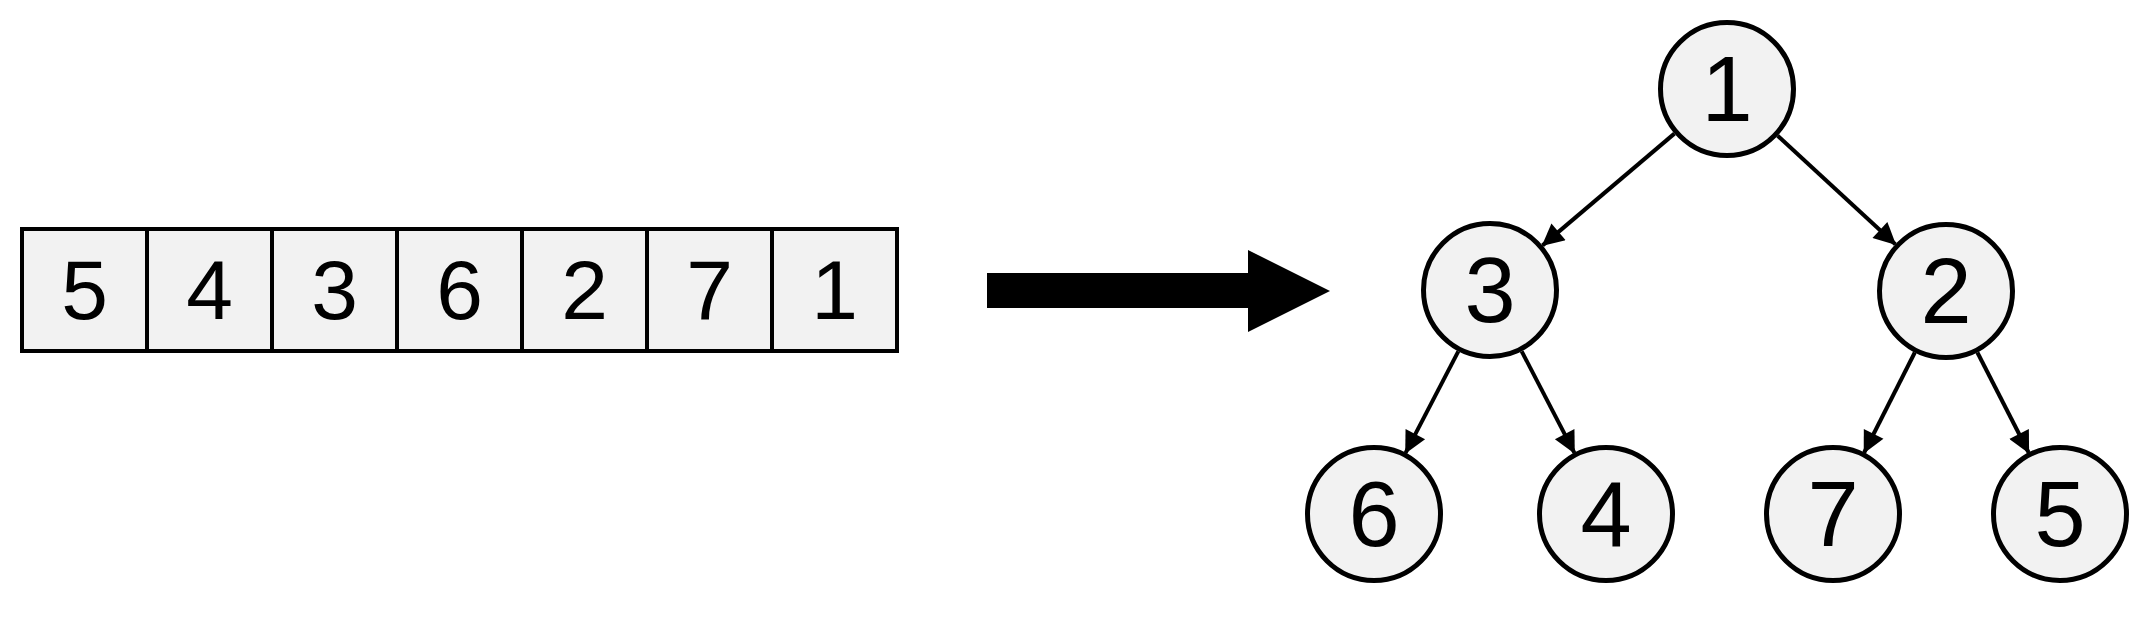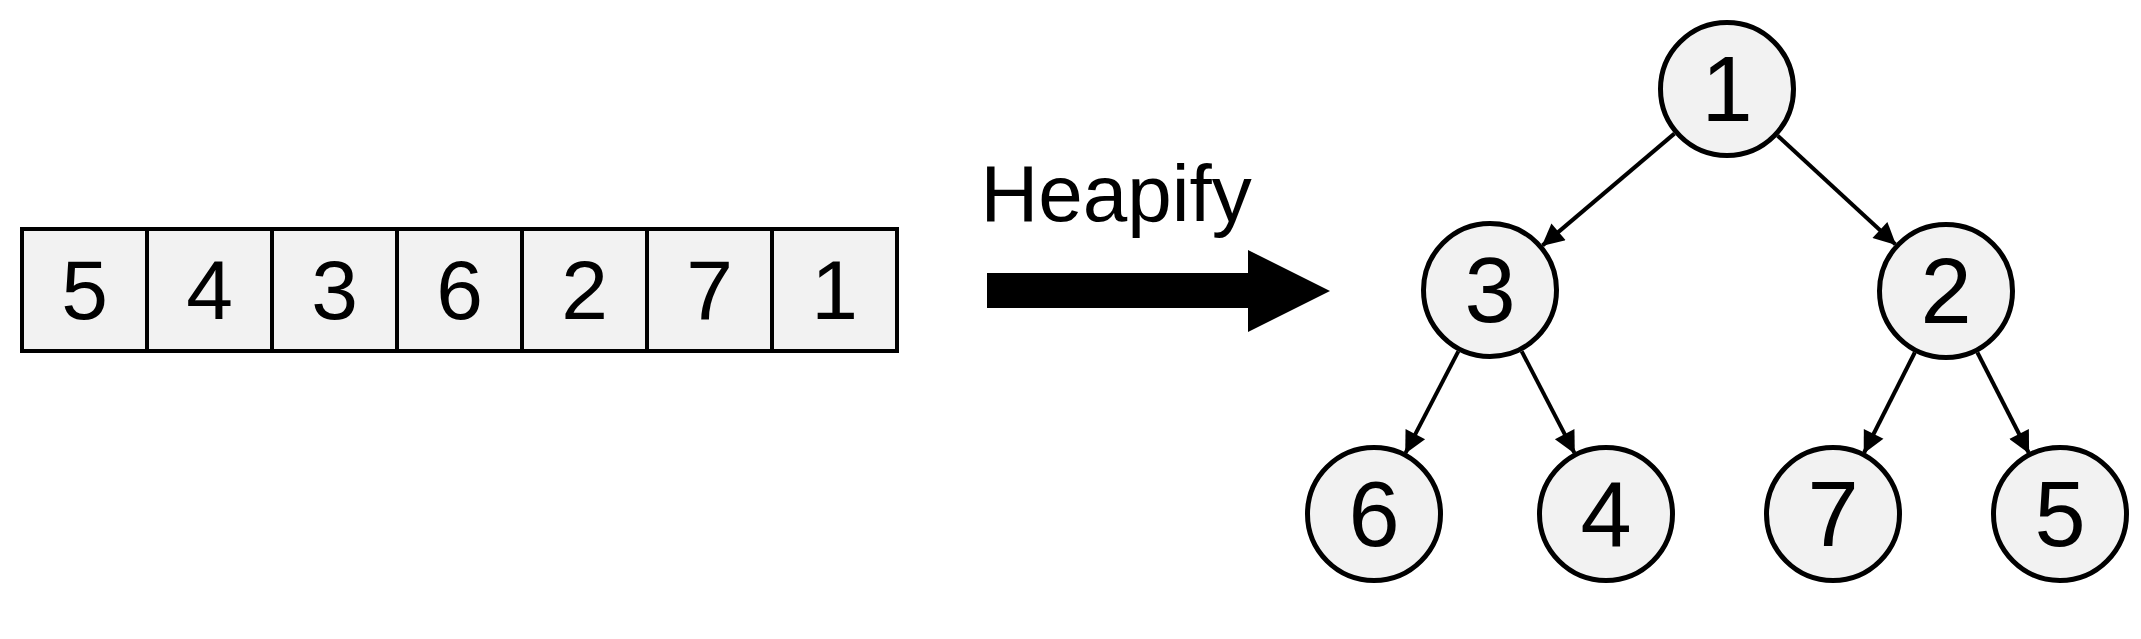--- a/index.html
+++ b/index.html
@@ -86,21 +86,20 @@
   <div class="array">
     <div class="cell">5</div>
     <div class="cell">4</div>
     <div class="cell">3</div>
     <div class="cell">6</div>
     <div class="cell">2</div>
     <div class="cell">7</div>
     <div class="cell">1</div>
   </div>
 
-  <div class="heapify-label">Heapify</div>
 
   <svg class="overlay" viewBox="0 0 2141 639" xmlns="http://www.w3.org/2000/svg" aria-hidden="true">
     <defs>
       <marker id="ah" viewBox="0 0 10 10" refX="9.5" refY="5" markerWidth="26" markerHeight="22" markerUnits="userSpaceOnUse" orient="auto">
         <path d="M0,0 L10,5 L0,10 Z" fill="#000"></path>
       </marker>
     </defs>
 
     <polygon points="987,273 1248,273 1248,250 1330,291 1248,332 1248,308 987,308" fill="#000"></polygon>
 

